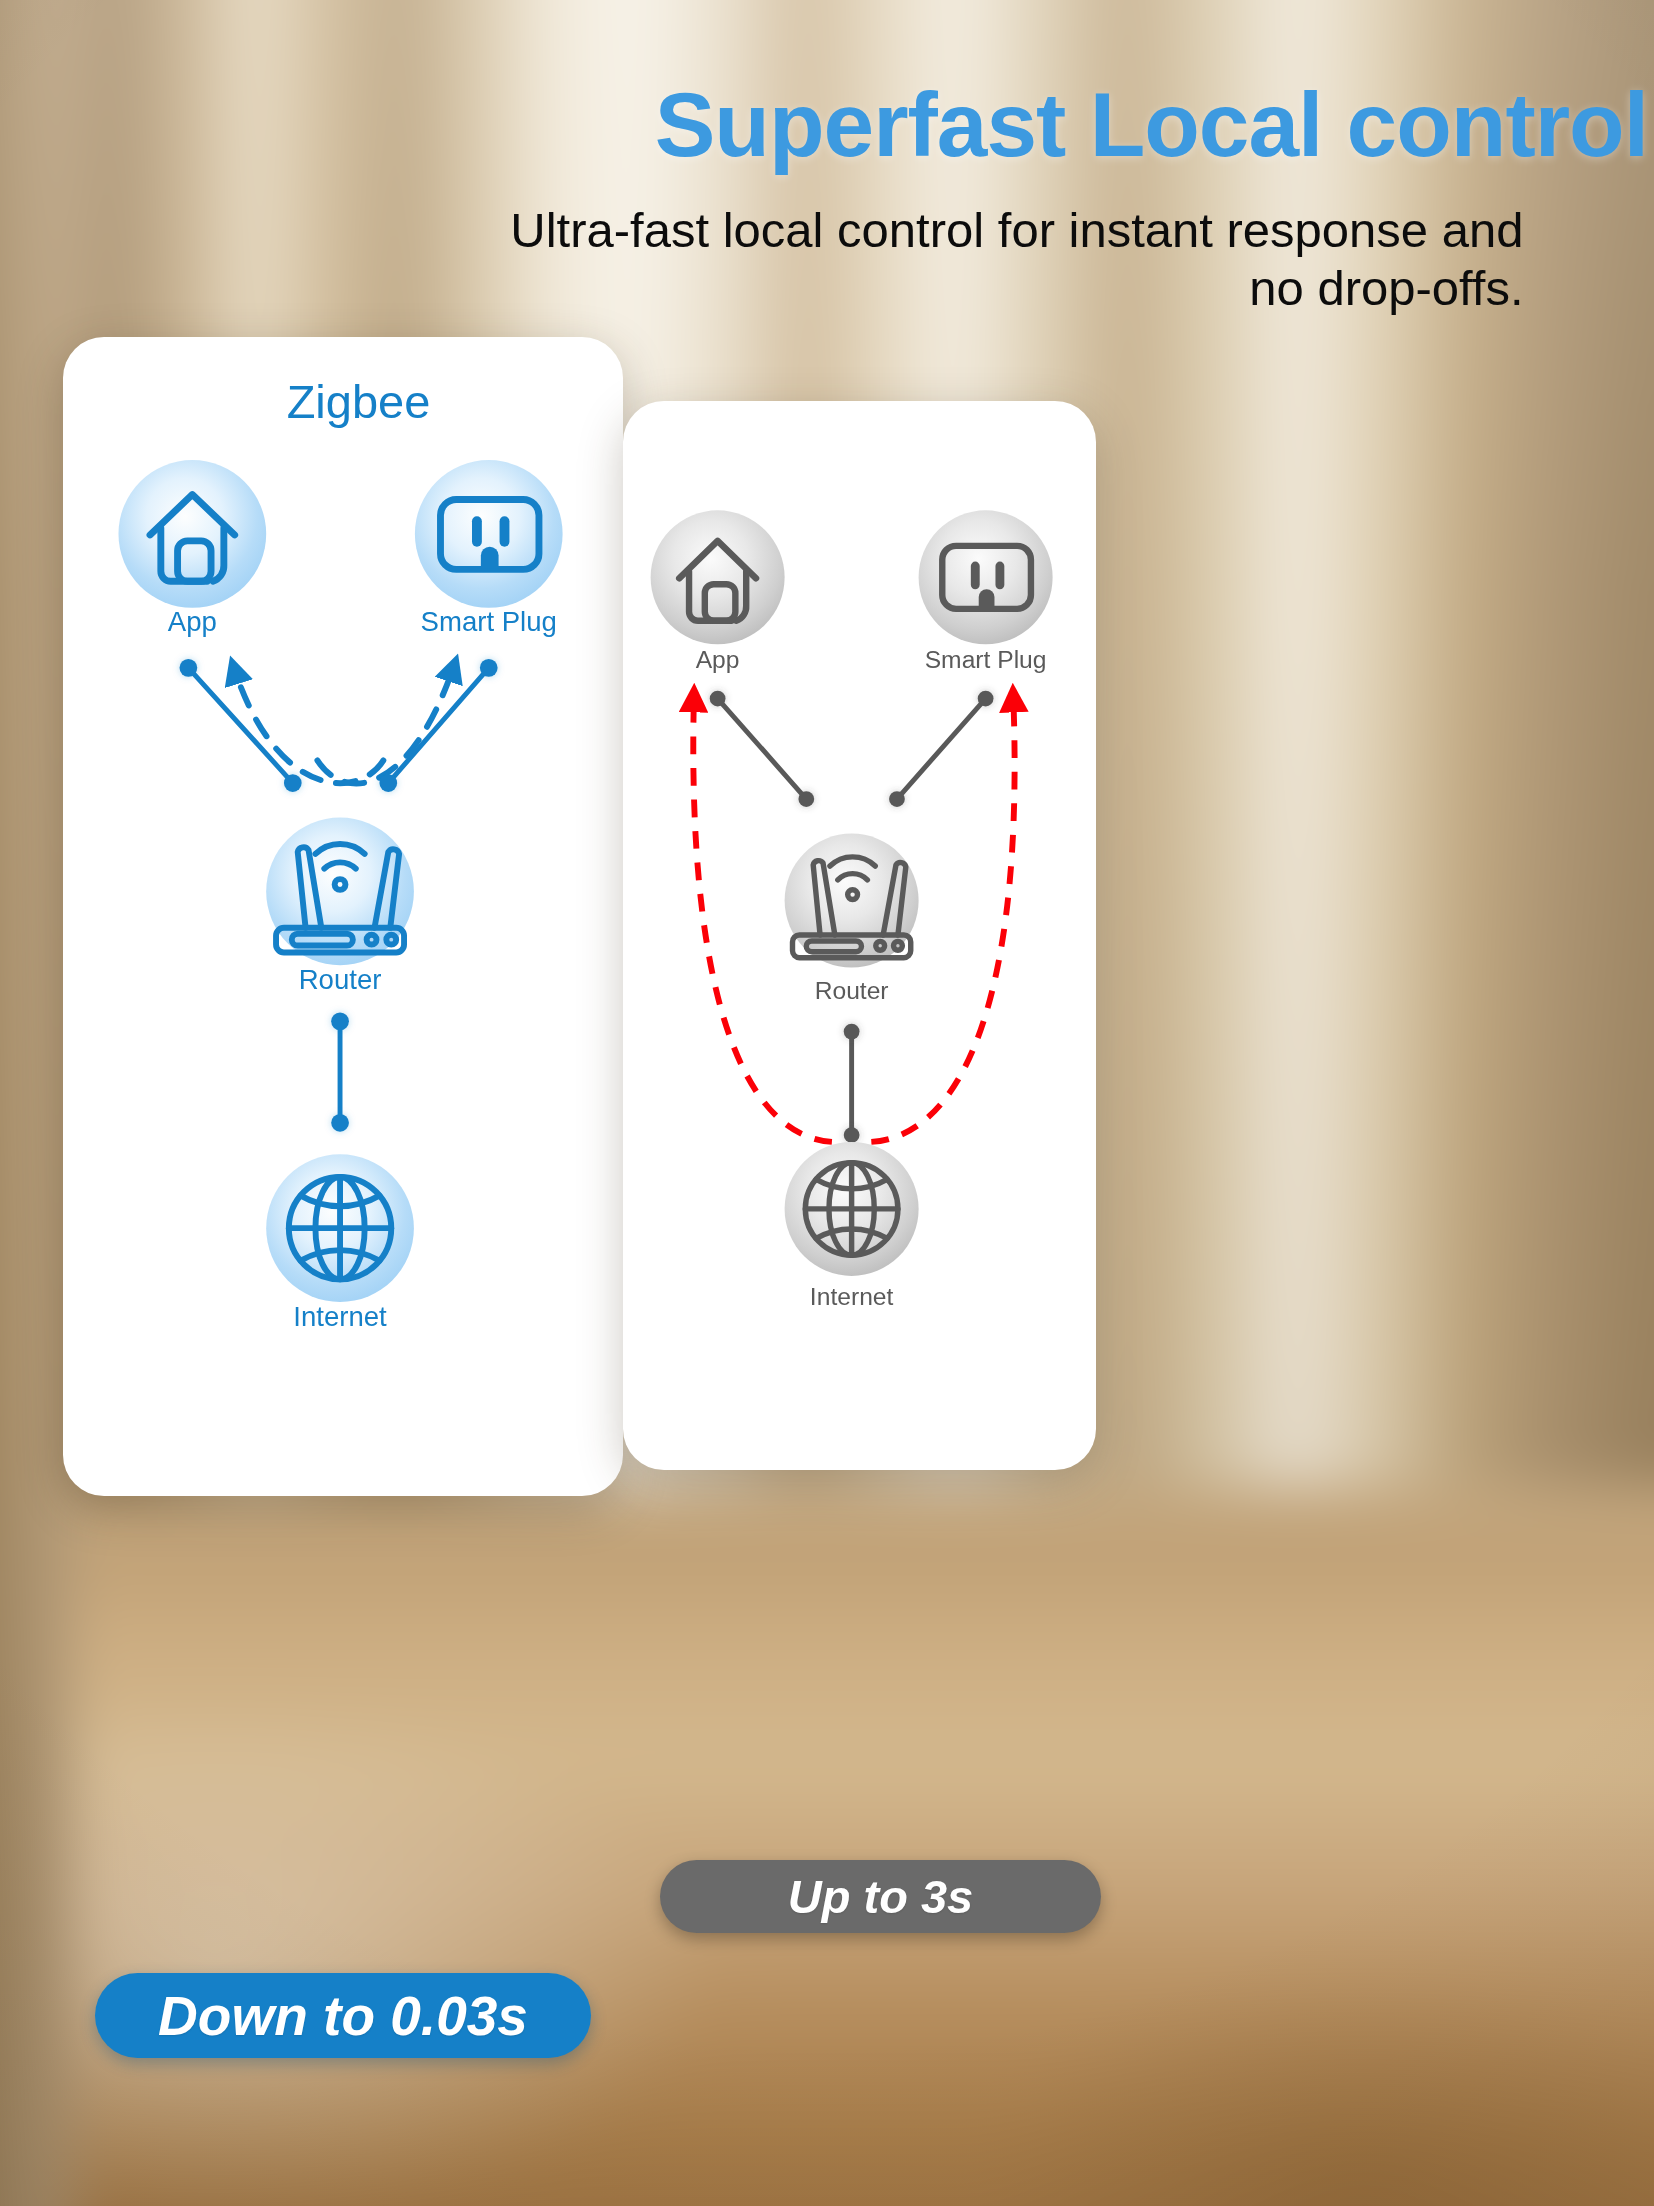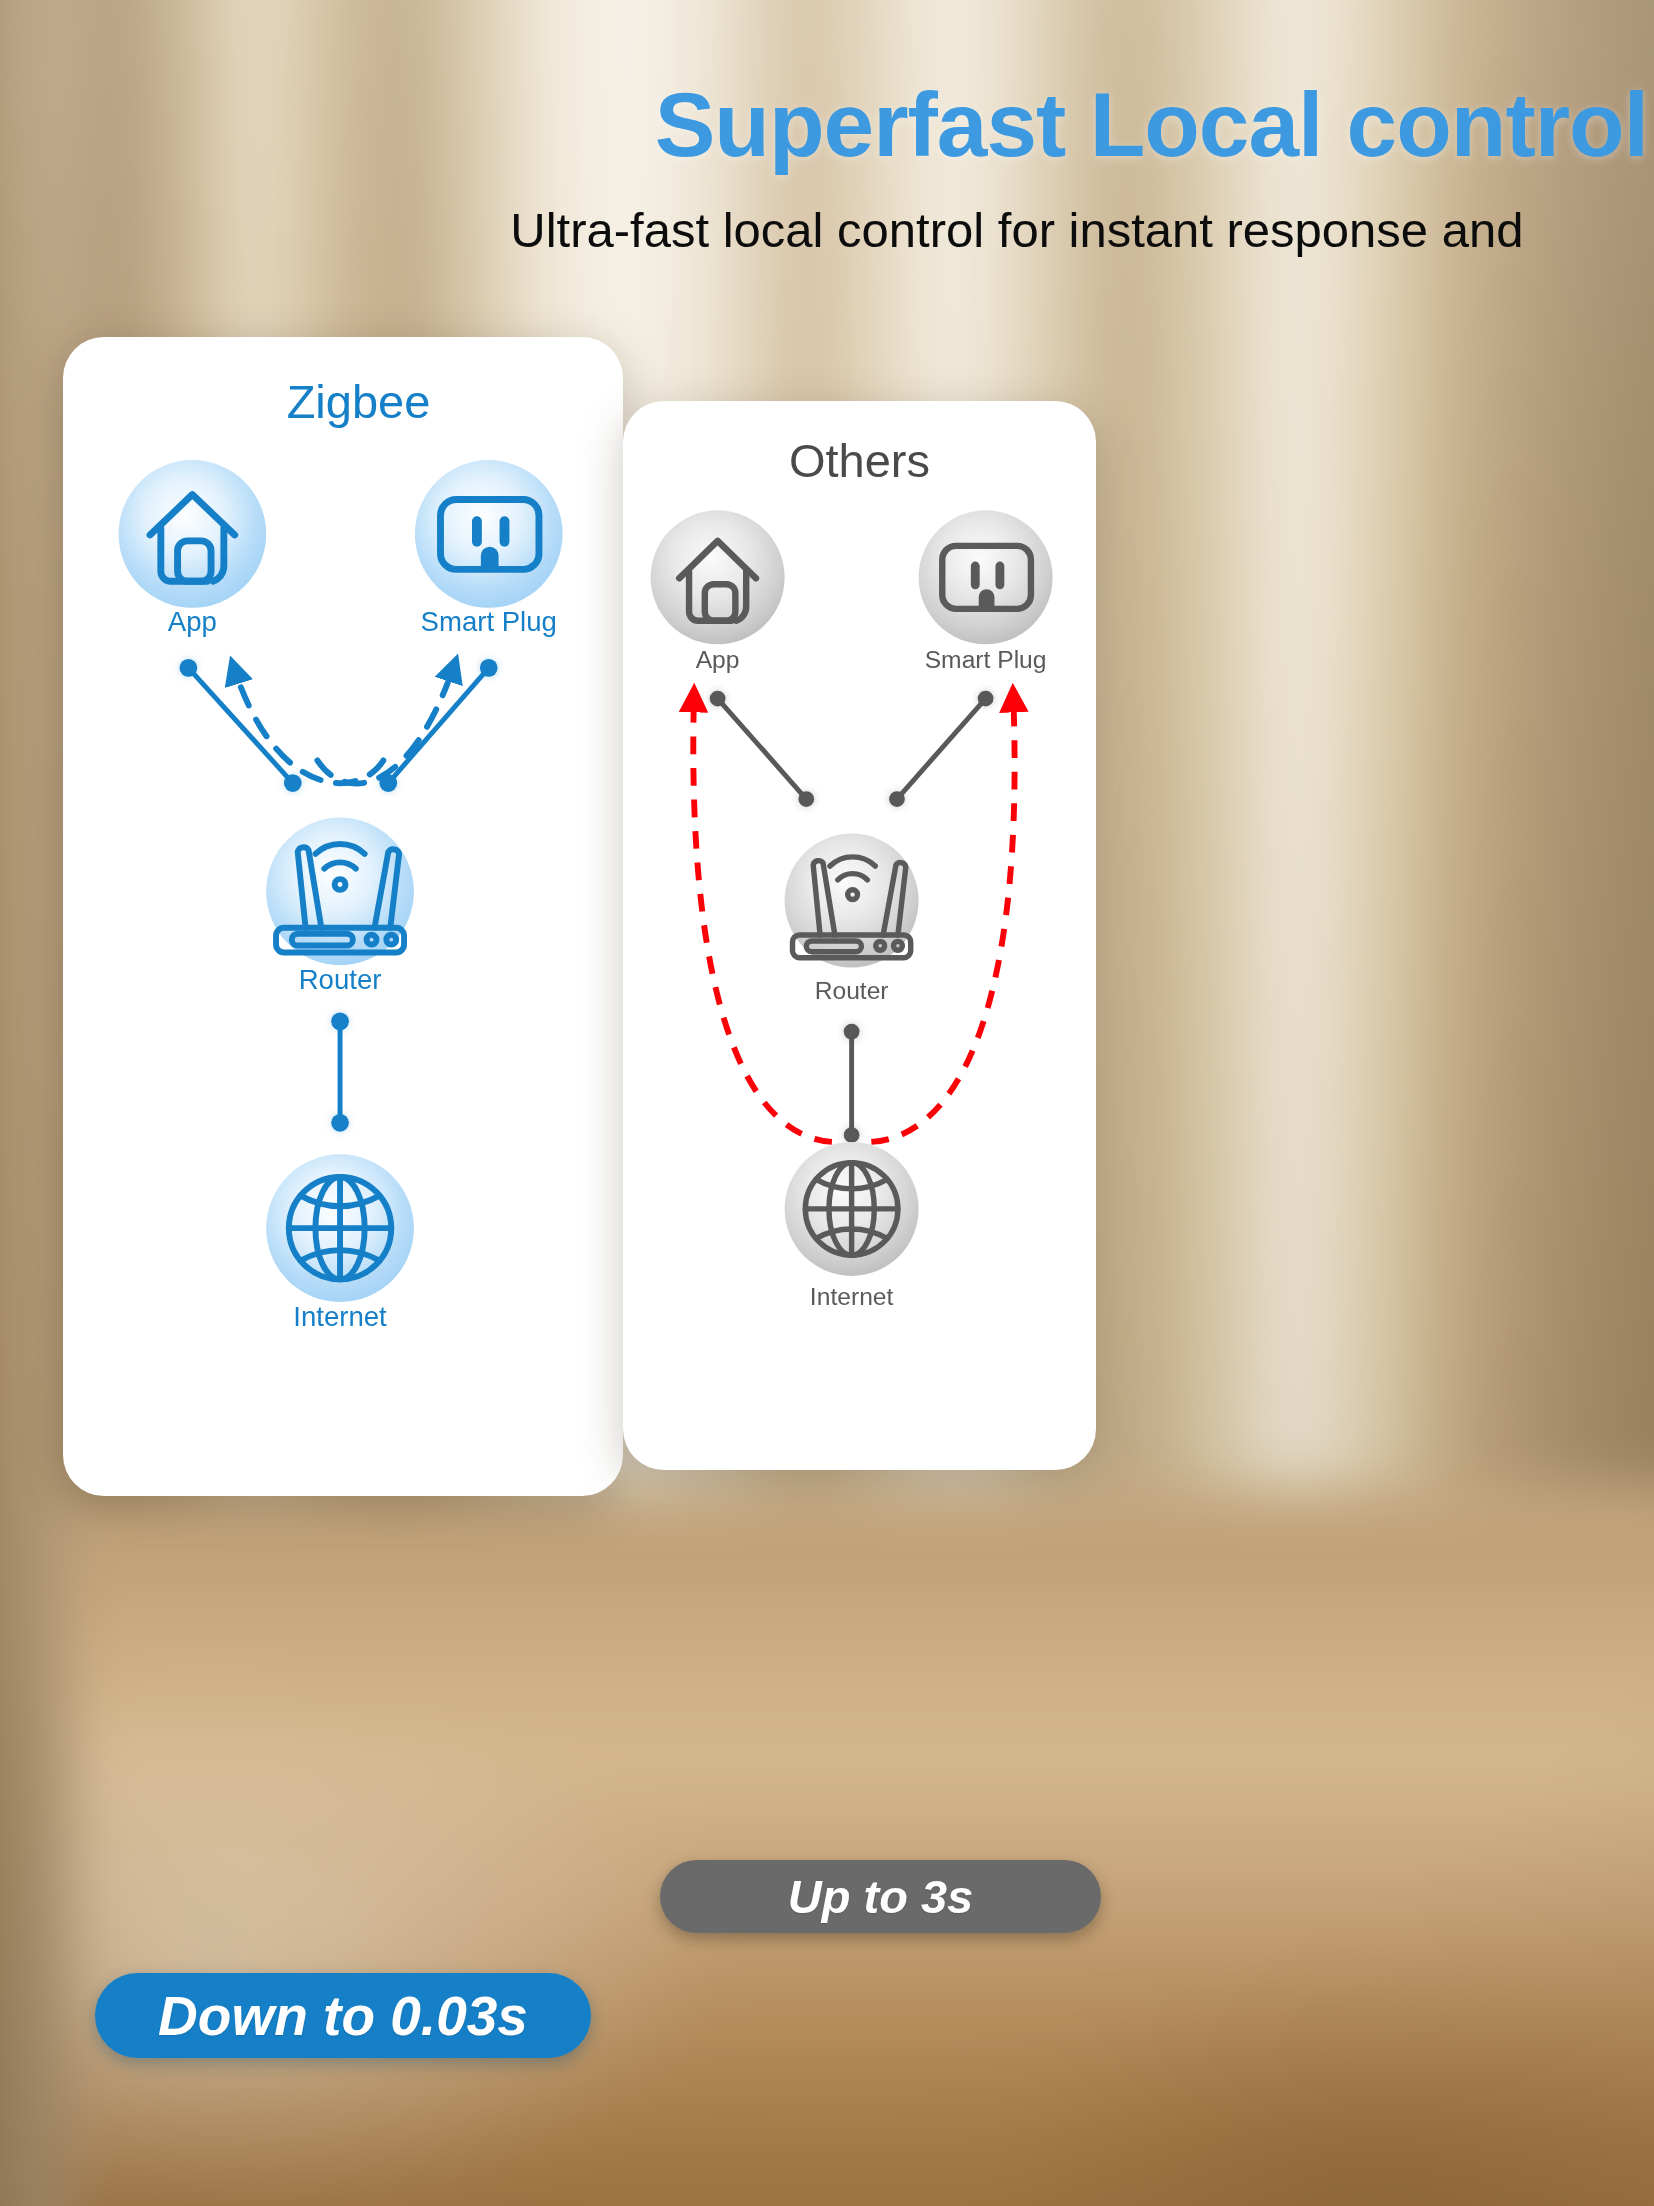--- a/index.html
+++ b/index.html
@@ -111,20 +111,21 @@
     <div class="leftPost"></div>
     <div class="layer curtainShade"></div>
   </div>
   <div class="vign"></div>
 </div>
 
 <div id="header">
   <div id="title">Superfast Local control</div>
   <div id="subtitle">
     <div>Ultra-fast local control for instant response and</div>
+    <div>no drop-offs.</div>
   </div>
 </div>
 
 <div class="card" id="card-zigbee">
   <div class="card-head" id="zigbee-head">Zigbee</div>
 
   <svg class="diagram" viewBox="0 0 568 1177">
     <defs>
       <radialGradient id="zb-circle" cx="45%" cy="38%" r="68%">
         <stop offset="0%" stop-color="#fdfefe"></stop>
@@ -207,21 +208,20 @@
         <ellipse cx="281" cy="905" rx="25" ry="52"></ellipse>
         <path d="M 241 872 a 80 80 0 0 0 80 0"></path>
         <path d="M 241 938 a 80 80 0 0 1 80 0"></path>
       </g>
       <text x="281" y="1004" text-anchor="middle" font-family="Liberation Sans, sans-serif" font-size="28" fill="#1580c8">Internet</text>
     </g>
   </svg>
 </div>
 
 <div class="card" id="card-others">
-  <div class="card-head" id="others-head">Others</div>
 
   <svg class="diagram" viewBox="0 0 480 1085">
     <defs>
       <radialGradient id="ot-circle" cx="45%" cy="36%" r="70%">
         <stop offset="0%" stop-color="#fbfbfb"></stop>
         <stop offset="40%" stop-color="#e8e8e8"></stop>
         <stop offset="75%" stop-color="#cfcfcf"></stop>
         <stop offset="100%" stop-color="#b9b9b9"></stop>
       </radialGradient>
       <marker id="ot-arrow" viewBox="0 0 10 10" refX="6" refY="5" markerWidth="5" markerHeight="5" orient="auto-start-reverse">

